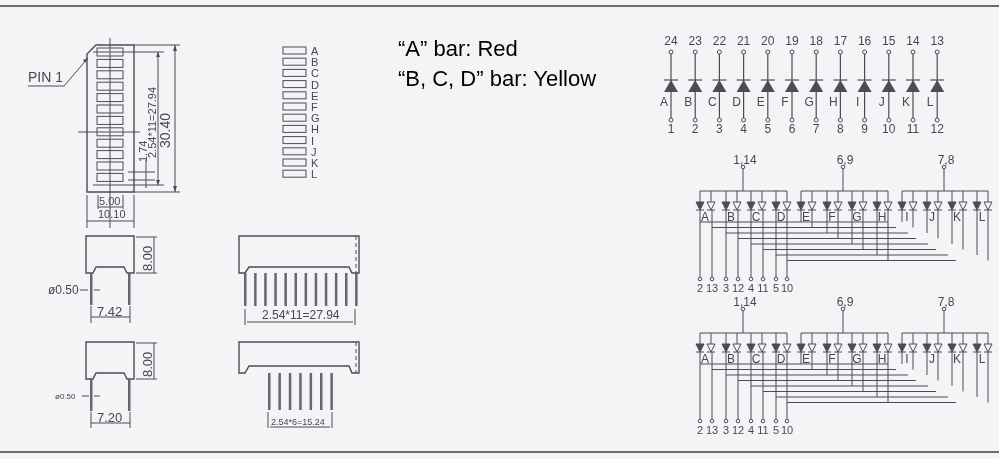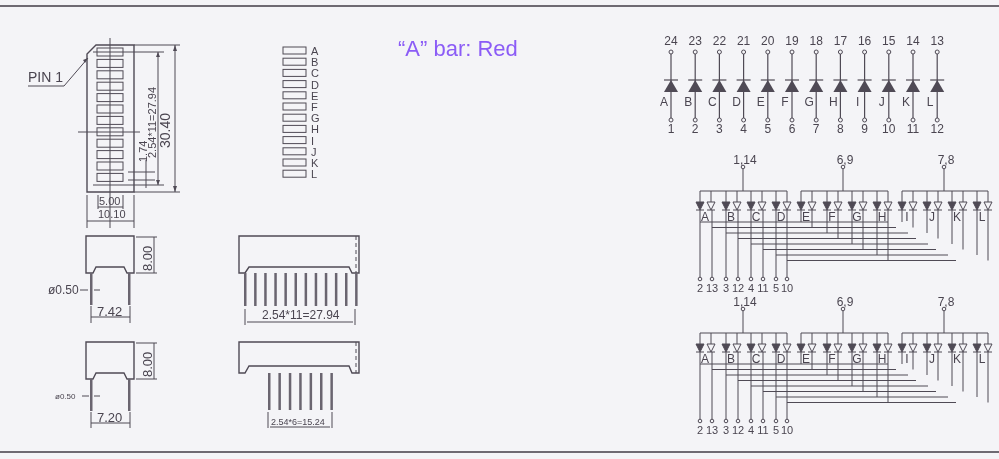--- a/index.html
+++ b/index.html
@@ -2,21 +2,21 @@
 <html><head>
 <meta charset="utf-8">
 <style>
   html, body { margin:0; padding:0; }
   body { width:999px; height:459px; background:#f4f4f7; position:relative; overflow:hidden;
          font-family:"Liberation Sans", sans-serif; color:#4a4550; }
   .frame-top { position:absolute; left:0; top:5px; width:999px; height:2px; background:#6e6a72; }
   .frame-bot { position:absolute; left:0; top:451px; width:999px; height:2px; background:#6e6a72; }
   svg { position:absolute; left:0; top:0; }
   svg text { font-family:"Liberation Sans", sans-serif; fill:#4a4550; }
-  .legend { position:absolute; left:398px; top:34px; color:#8b5cf6; font-size:22px; line-height:30px; }
+  .legend { position:absolute; left:398px; top:34px; color:#000000; font-size:22px; line-height:30px; }
   .legend div { white-space:nowrap; }
   .ln { stroke:#4f4a55; stroke-width:1; fill:none; }
   .lnb { stroke:#4f4a55; stroke-width:1.4; fill:none; }
   .seg { stroke:#4f4a55; stroke-width:1; fill:none; }
 </style>
 </head>
 <body>
 
 <div class="frame-top"></div>
 <div class="frame-bot"></div>
@@ -562,13 +562,14 @@
       <text x="738" y="434" font-size="11" text-anchor="middle">12</text>
       <text x="751" y="434" font-size="11" text-anchor="middle">4</text>
       <text x="763" y="434" font-size="11" text-anchor="middle">11</text>
       <text x="776" y="434" font-size="11" text-anchor="middle">5</text>
       <text x="787" y="434" font-size="11" text-anchor="middle">10</text>
     </g>
 </svg>
 
 <div class="legend">
   <div>“A” bar: Red</div>
+  <div>“B, C, D” bar: Yellow</div>
 </div>
 
 </body></html>

